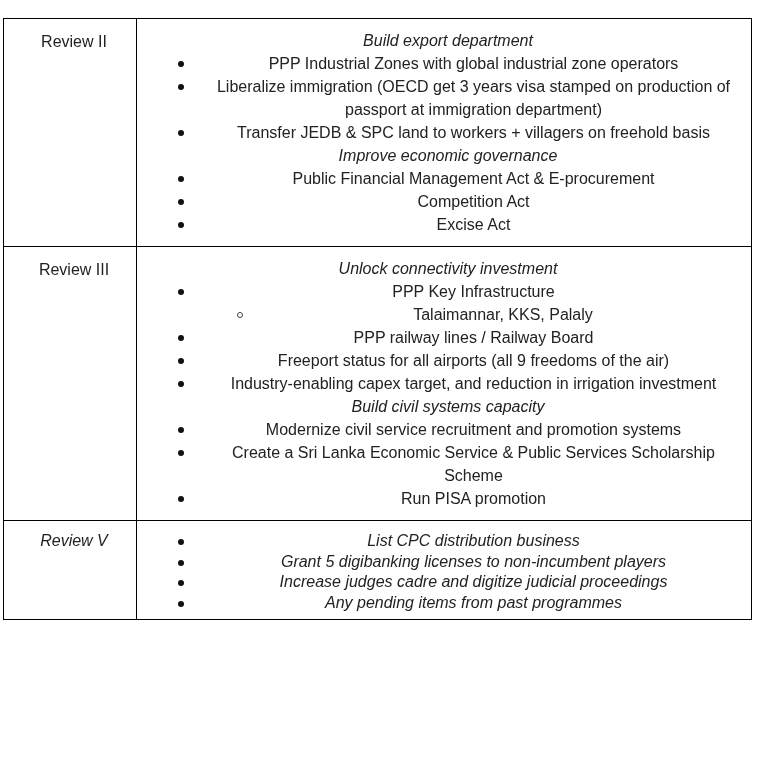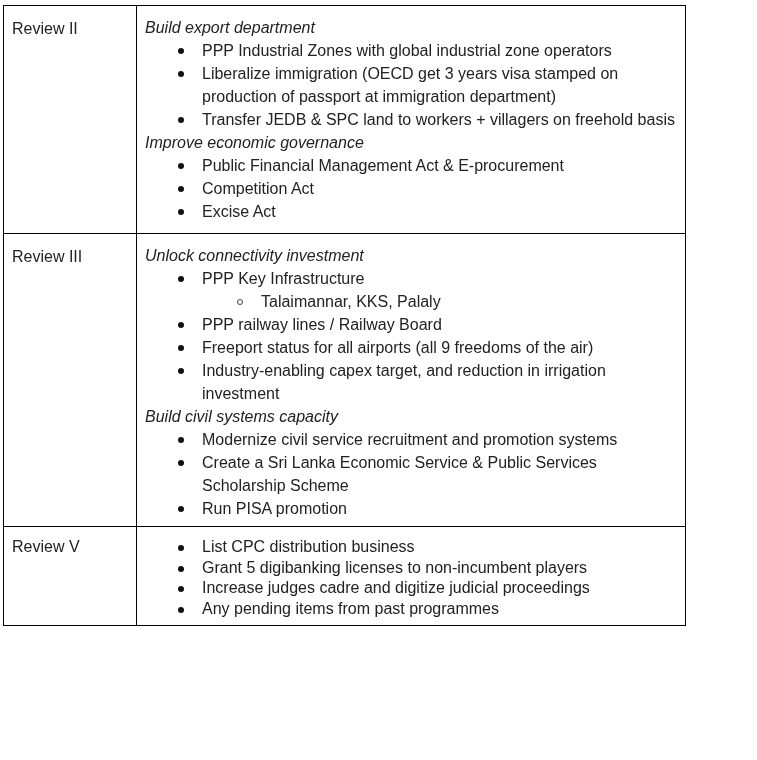--- a/index.html
+++ b/index.html
@@ -1,20 +1,20 @@
 <!DOCTYPE html>
 <html><head>
 <meta charset="utf-8">
 <style>
   html, body { margin: 0; padding: 0; background: #ffffff; }
   body { width: 757px; height: 760px; position: relative; overflow: hidden;
          font-family: "Liberation Sans", sans-serif; color: #222222; font-size: 16px; }
   table.review-table {
-    position: absolute; left: 3px; top: 5px;
-    width: 683px; border-collapse: collapse; table-layout: fixed;
+    position: absolute; left: 3px; top: 18px;
+    width: 749px; border-collapse: collapse; table-layout: fixed; text-align: center;
   }
   table.review-table td {
     border: 1px solid #000000; vertical-align: top; padding: 0;
   }
   td.label-cell { width: 124px; padding: 11px 0 0 8px !important; line-height: 23px; }
   td.content-cell { padding: 7px 0 6px 8px !important; }
   .heading { font-style: italic; line-height: 23px; }
   ul.items { list-style: none; margin: 0; padding: 0; }
   ul.items li { position: relative; padding-left: 57px; line-height: 23px; padding-right: 6px; }
   ul.items li::before {
@@ -24,21 +24,21 @@
   ul.items li.sub { padding-left: 116px; }
   ul.items li.sub::before {
     left: 92px; top: 9px; width: 4px; height: 4px; background: transparent;
     border: 1px solid #444;
   }
   .compact ul.items li { line-height: 20.5px; }
   .compact ul.items li::before { top: 8px; }
   tr.row-1 { height: 228px; }
   tr.row-2 { height: 274px; }
   tr.row-3 { height: 111px; }
-  tr.row-4 { height: 99px; }
+  tr.row-4 { height: 99px; font-style: italic; }
   tr.row-5 { height: 38px; }
   tr.row-1 td.content-cell { padding-top: 10px !important; }
   tr.row-2 td.content-cell { padding-top: 10px !important; }
   tr.row-3 td.content-cell { padding-top: 10px !important; }
   tr.row-4 td.content-cell { padding-top: 10px !important; margin-top: 20px; }
   tr.row-5 td.content-cell { padding-top: 8px !important; }
   tr.row-3 td.label-cell, tr.row-4 td.label-cell { padding-top: 8px !important; }
   tr.row-5 td.label-cell { padding-top: 8px !important; }
 </style>
 </head>

